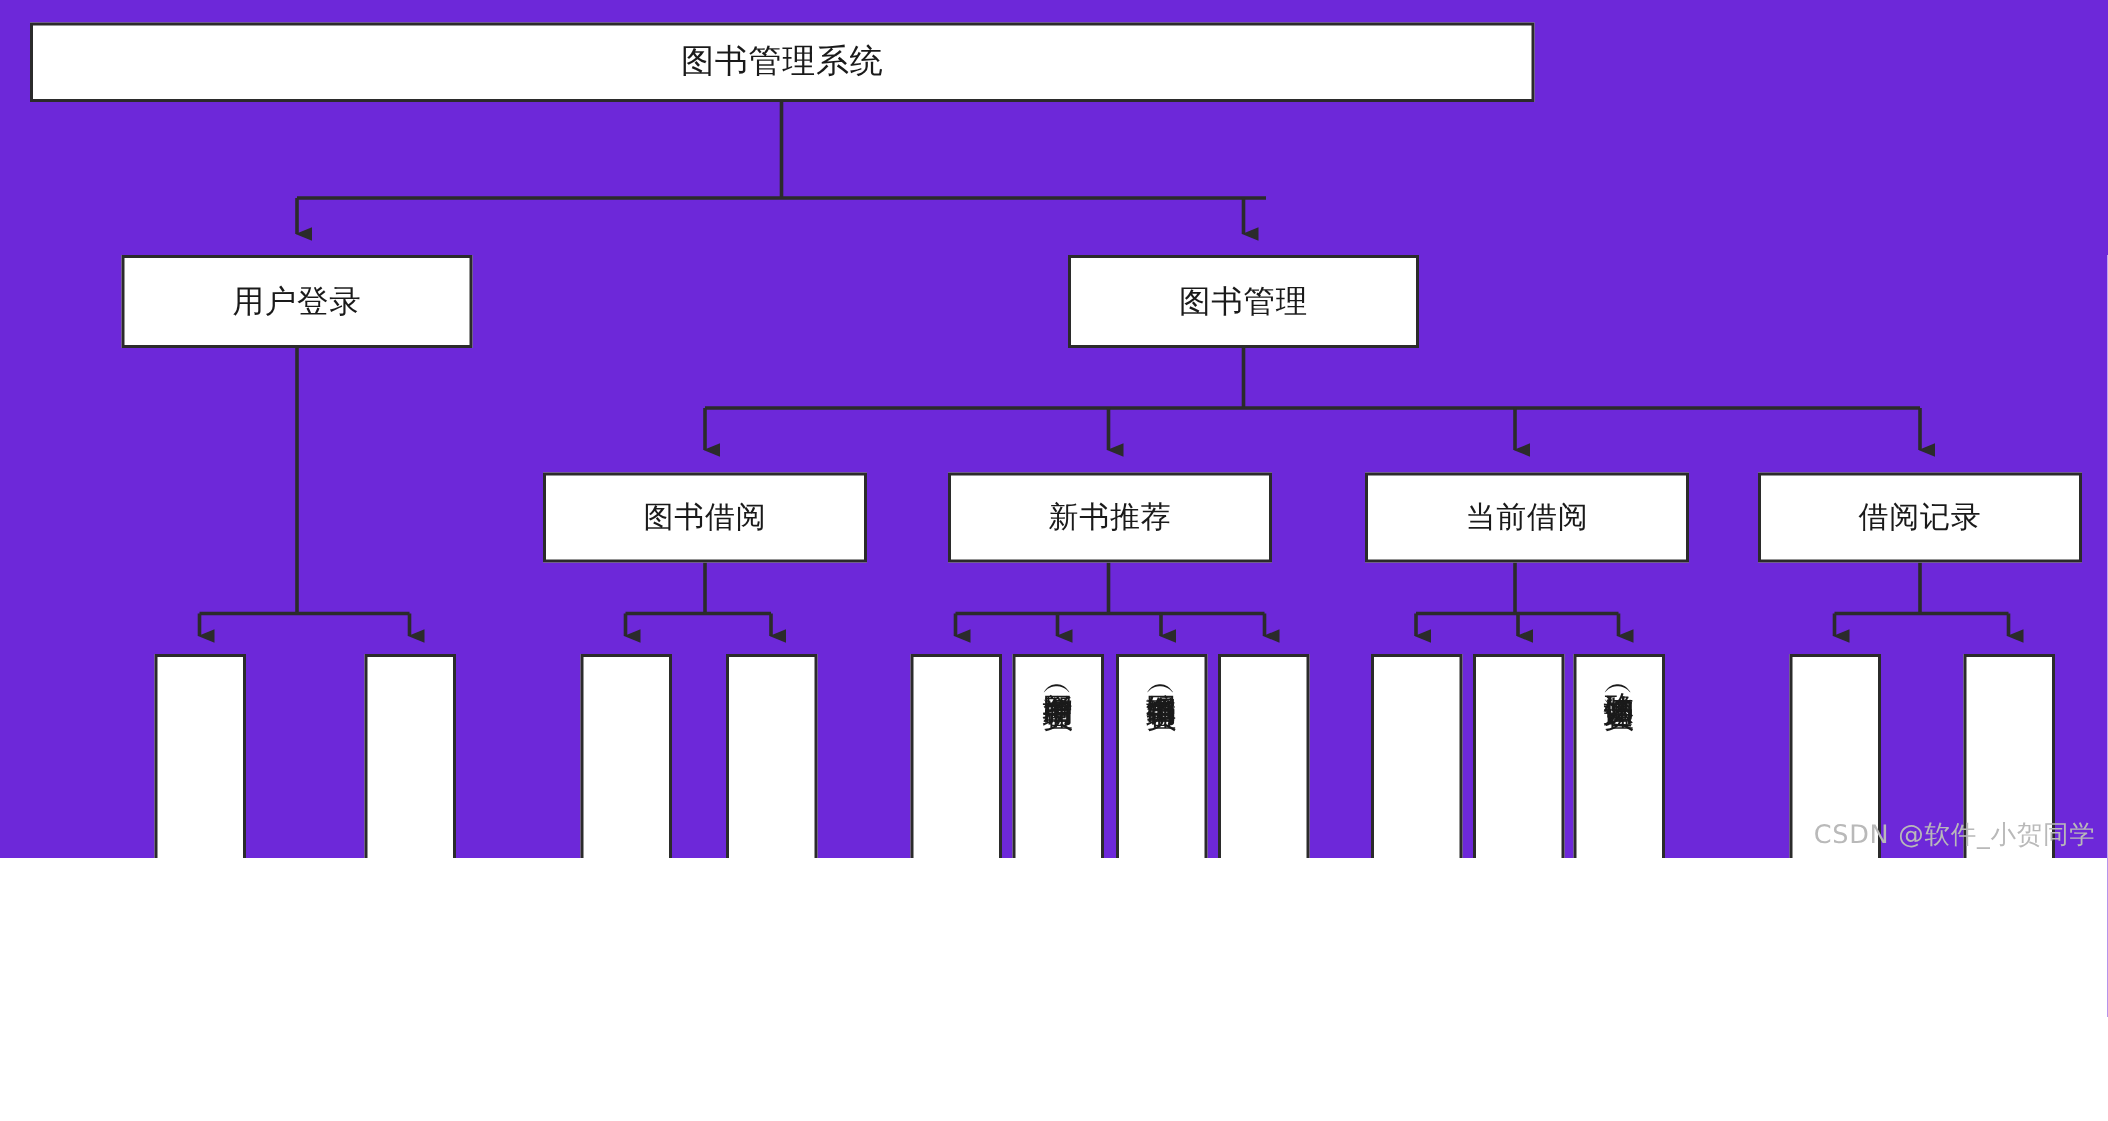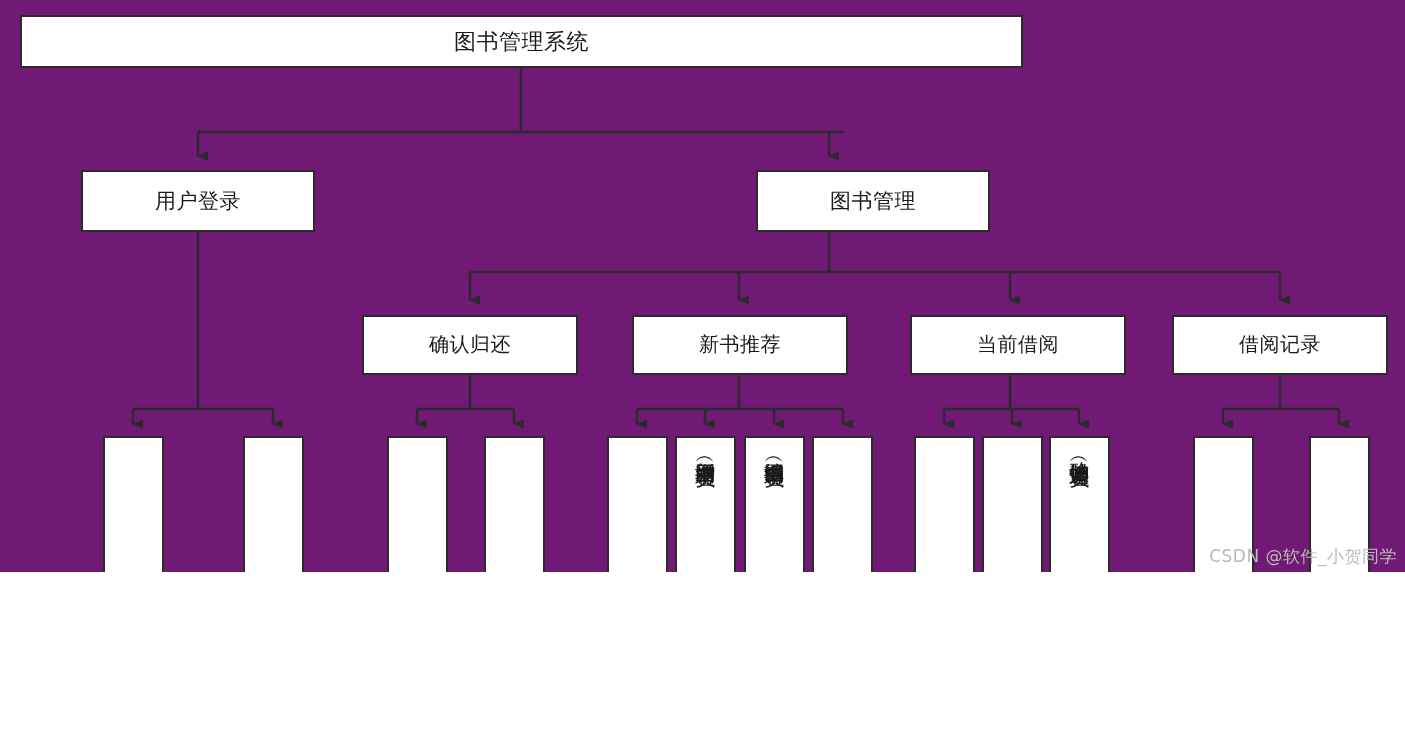--- a/index.html
+++ b/index.html
@@ -8,21 +8,21 @@
     padding: 0;
     background: #ffffff;
   }
   body {
     font-family: "DejaVu Sans", "Liberation Sans", sans-serif;
   }
   #diagram-root {
     position: relative;
     width: 1405px;
     height: 572px;
-    background: #701a75;
+    background: #6d28d9;
     overflow: hidden;
   }
   
   #connector-layer {
     position: absolute;
     left: 0;
     top: 0;
     width: 1405px;
     height: 747px;
   }
@@ -137,26 +137,26 @@
   </svg>
 
   <div class="node-box node-root" style="left:20px; top:15px; width:1003px; height:53px;">
     <span class="node-label">图书管理系统</span>
   </div>
 
   <div class="node-box node-l2" style="left:81px; top:170px; width:234px; height:62px;">
     <span class="node-label">用户登录</span>
   </div>
 
-  <div class="node-box node-l2" style="left:712px; top:170px; width:234px; height:62px;margin-left:44px;">
+  <div class="node-box node-l2" style="left:712px; top:170px; width:234px; height:62px;">
     <span class="node-label">图书管理</span>
   </div>
 
   <div class="node-box node-l3" style="left:362px; top:315px; width:216px; height:60px;">
-    <span class="node-label">确认归还</span>
+    <span class="node-label">图书借阅</span>
   </div>
 
   <div class="node-box node-l3" style="left:632px; top:315px; width:216px; height:60px;">
     <span class="node-label">新书推荐</span>
   </div>
 
   <div class="node-box node-l3" style="left:910px; top:315px; width:216px; height:60px;">
     <span class="node-label">当前借阅</span>
   </div>
 

